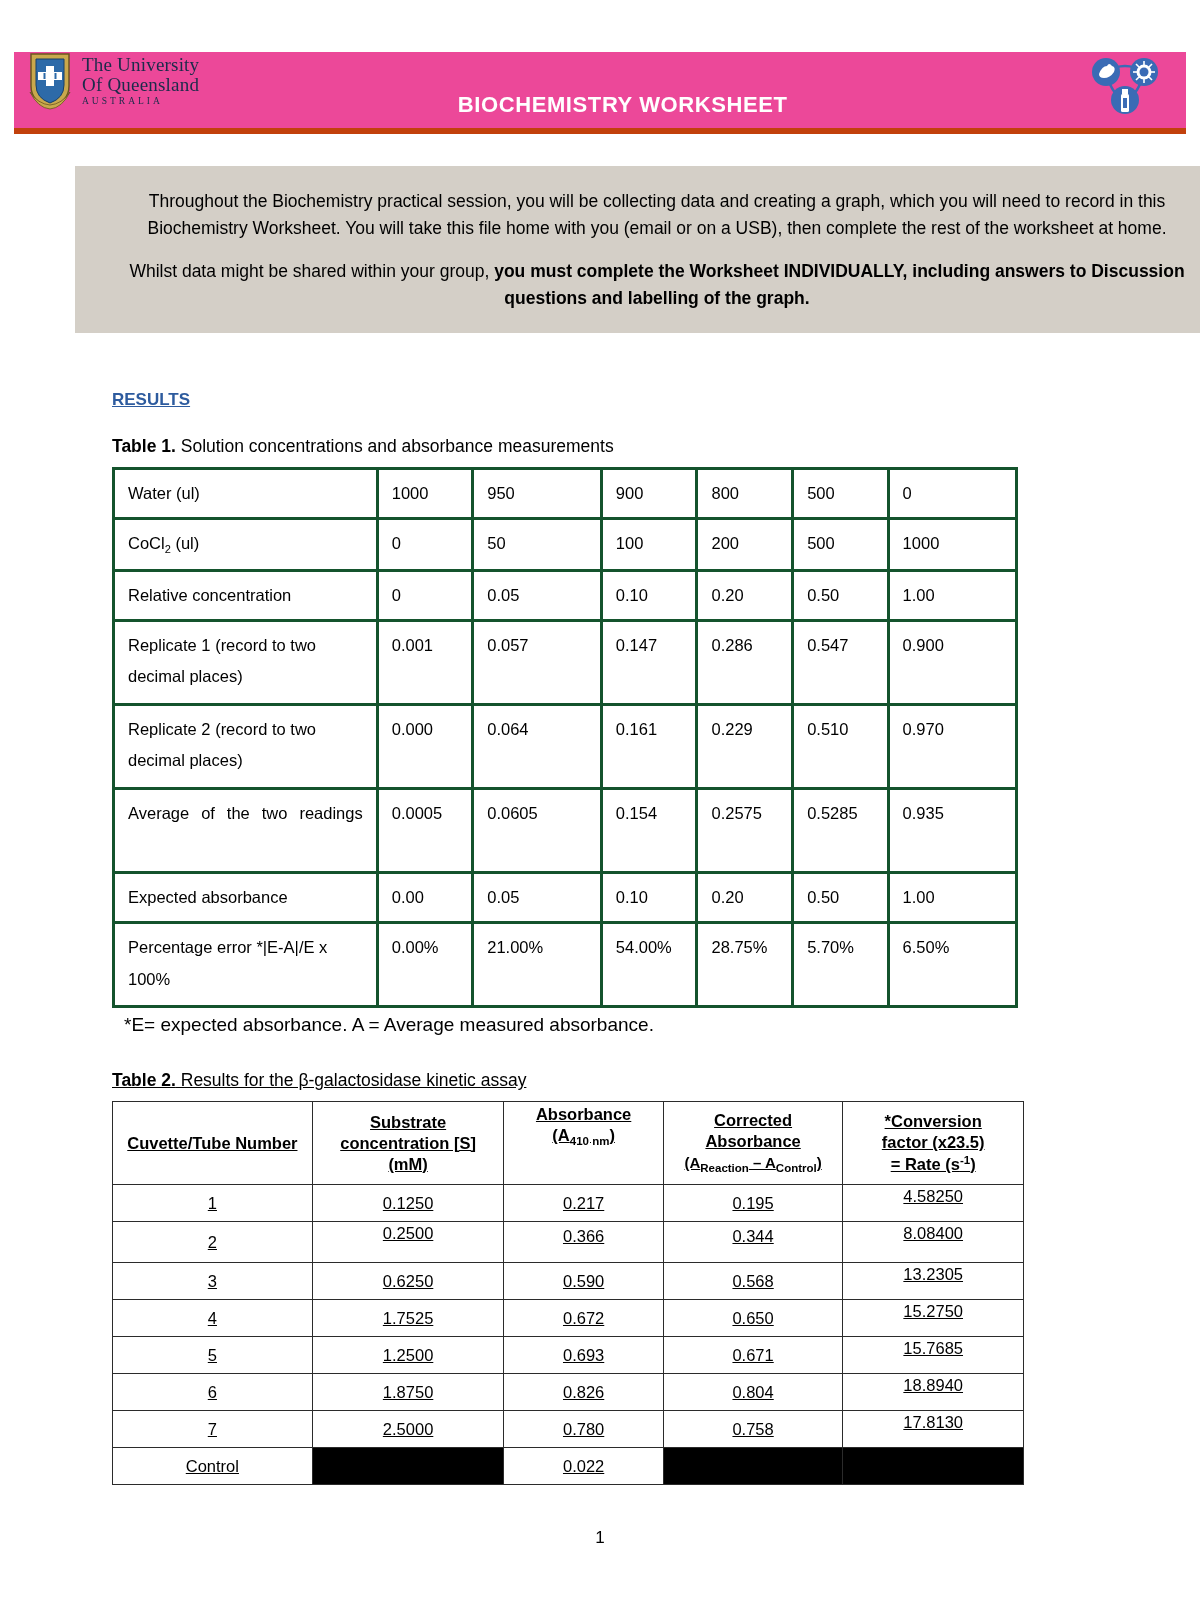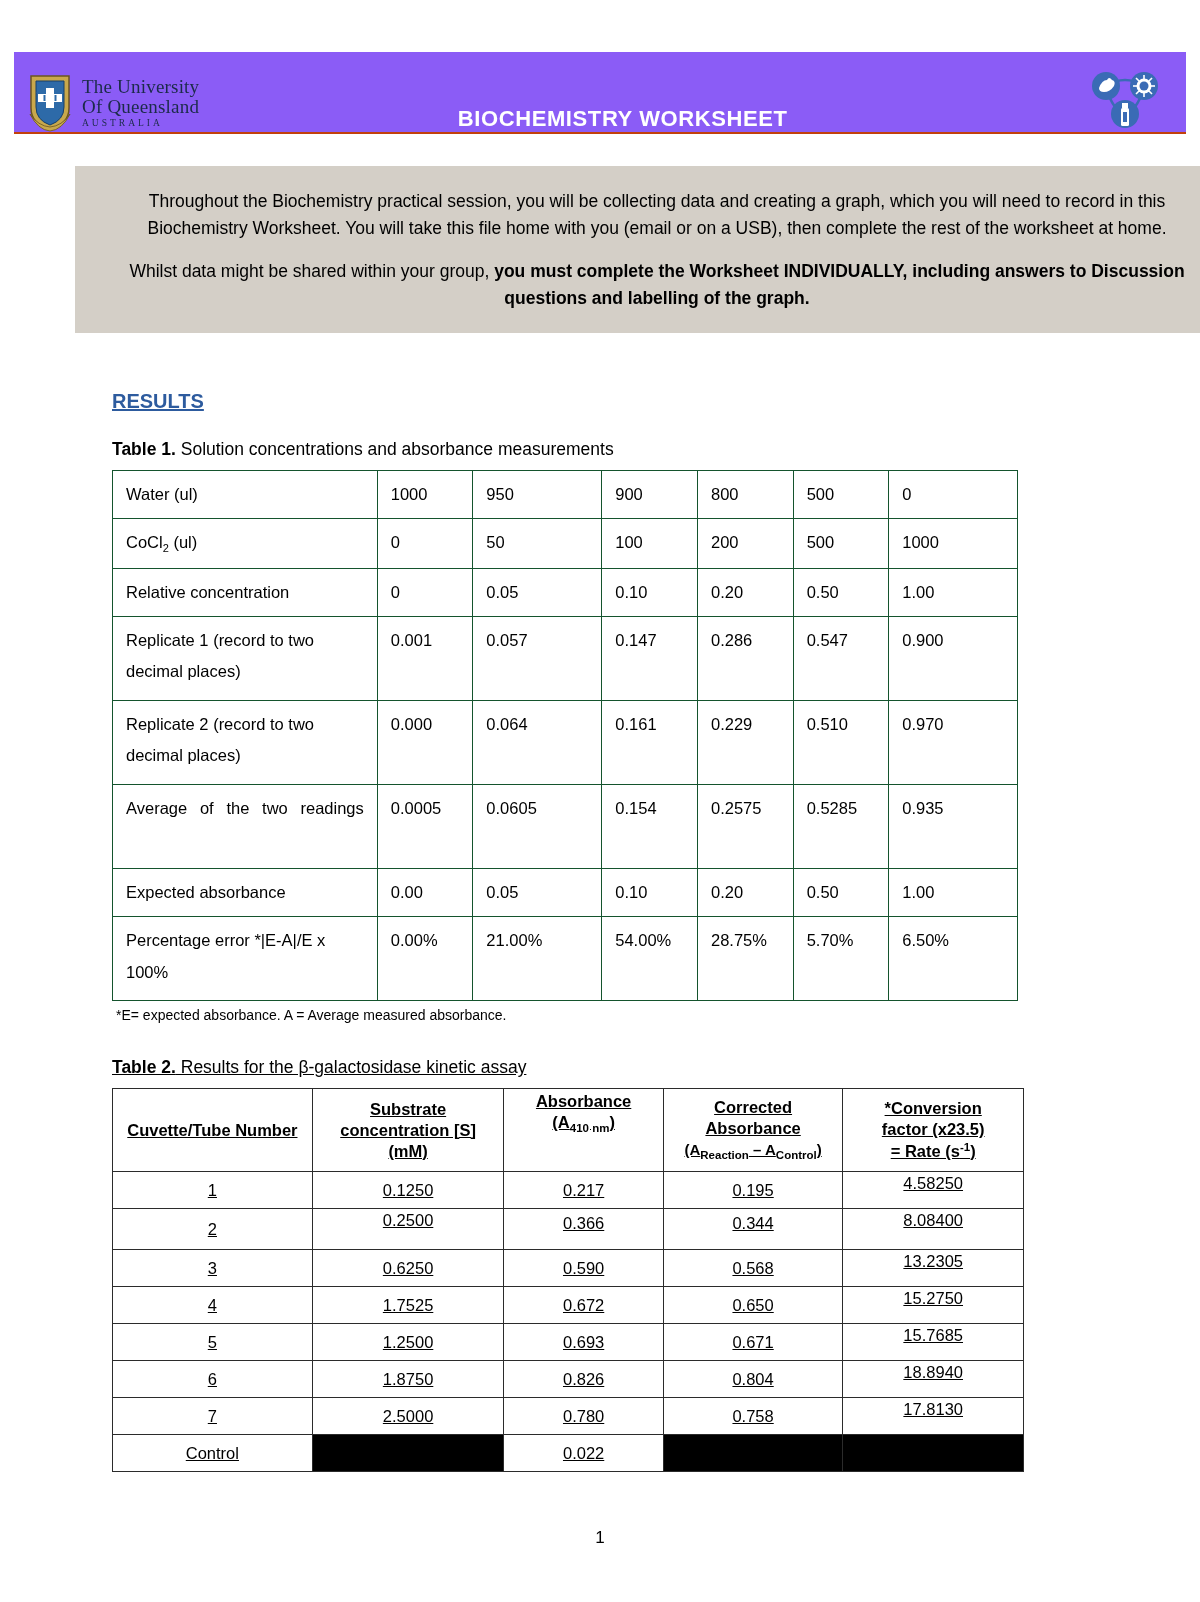--- a/index.html
+++ b/index.html
@@ -14,24 +14,24 @@
     overflow: hidden;
   }
 
   
   .banner {
     position: absolute;
     left: 14px;
     top: 52px;
     width: 1172px;
     height: 82px;
-    background: #8b5cf6;
+    background: #ec4899;
     display: flex;
-    align-items: flex-end;
-    border-bottom: 2px solid #c2410c;
+    align-items: flex-start;
+    border-bottom: 6px solid #c2410c;
   }
   .uq-logo {
     display: flex;
     align-items: center;
     margin-left: 14px;
     gap: 10px;
   }
   .crest {
     width: 44px;
     height: 58px;
@@ -89,55 +89,55 @@
     line-height: 1.55;
     margin: 0;
   }
   .intro-p + .intro-p { margin-top: 16px; }
   .intro-p b { font-weight: bold; }
 
   
   .content { position: absolute; left: 112px; top: 390px; width: 980px; }
 
   .results-heading {
-    font-size: 20px;
+    font-size: 17px;
     font-weight: bold;
     color: #2d5b9e;
     text-decoration: underline;
     margin: 0 0 26px 0;
     display: inline-block;
   }
   .table-caption {
     font-size: 17.5px;
     margin: 0 0 10px 0;
   }
   .table-caption b { font-weight: bold; }
 
   table { border-collapse: collapse; width: 100%; }
 
   
   .t1 { width: 906px; border: 1px solid #2b2b2b; }
   .t1 td {
-    border: 1px solid #14532d;
+    border: 3px solid #14532d;
     font-size: 16.5px;
     padding: 8px 13px;
     vertical-align: top;
     line-height: 1.9;
   }
   .t1 td.label { width: 268px; }
   .t1 td.tall { height: 84px; }
   .t1 td.justify {
     text-align: justify;
     text-align-last: justify;
   }
   .t1 td.num { width: 96px; }
   .t1 td.num2 { width: 130px; }
   .t1 sub { font-size: 11px; }
 
-  .footnote { font-size: 14px; margin: 6px 0 0 4px; }
+  .footnote { font-size: 19px; margin: 6px 0 0 12px; }
 
   
   .t2-wrap { margin-top: 34px; text-decoration: underline; }
   .t2 { width: 912px; border: 1px solid #2b2b2b; }
   .t2 th, .t2 td {
     border: 1px solid #2b2b2b;
     text-align: center;
     font-size: 16.5px;
     padding: 5px 4px;
   }

